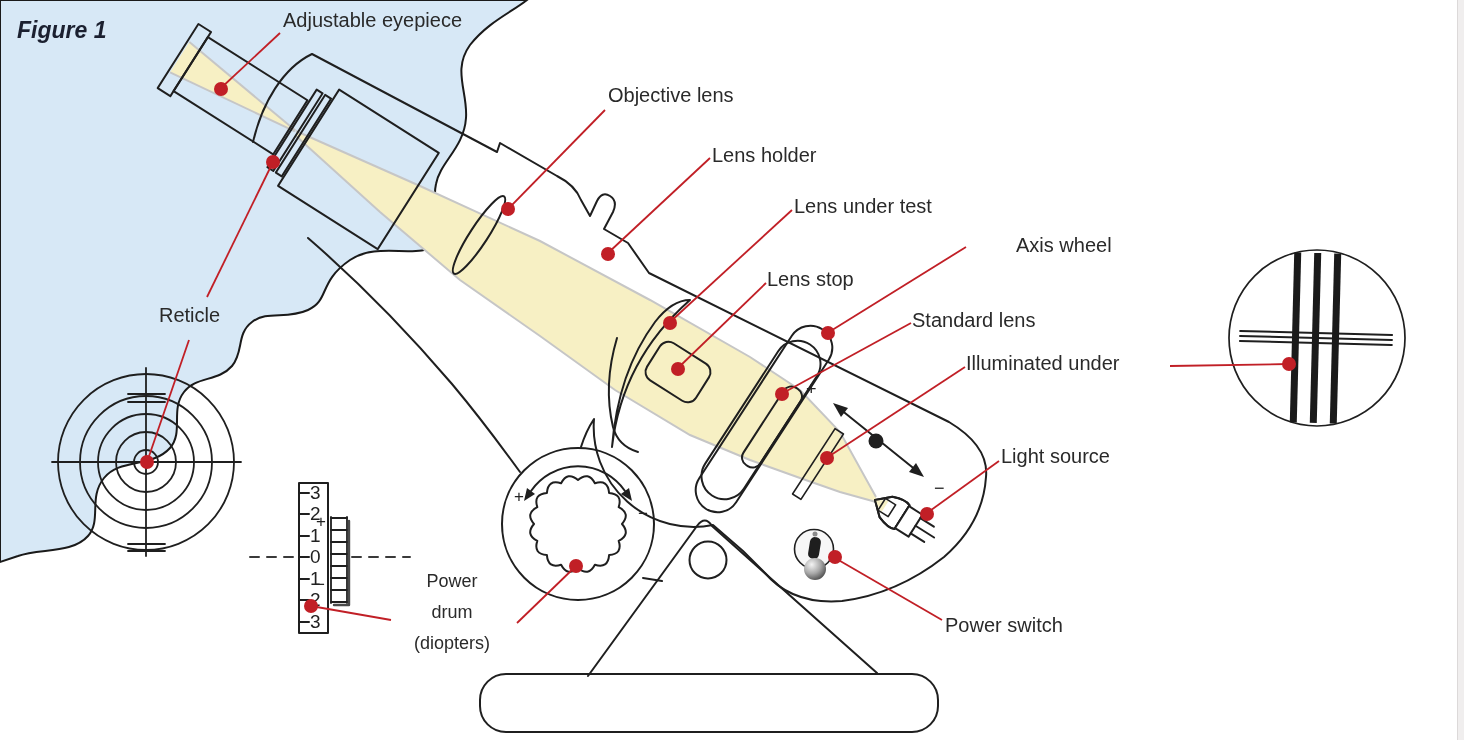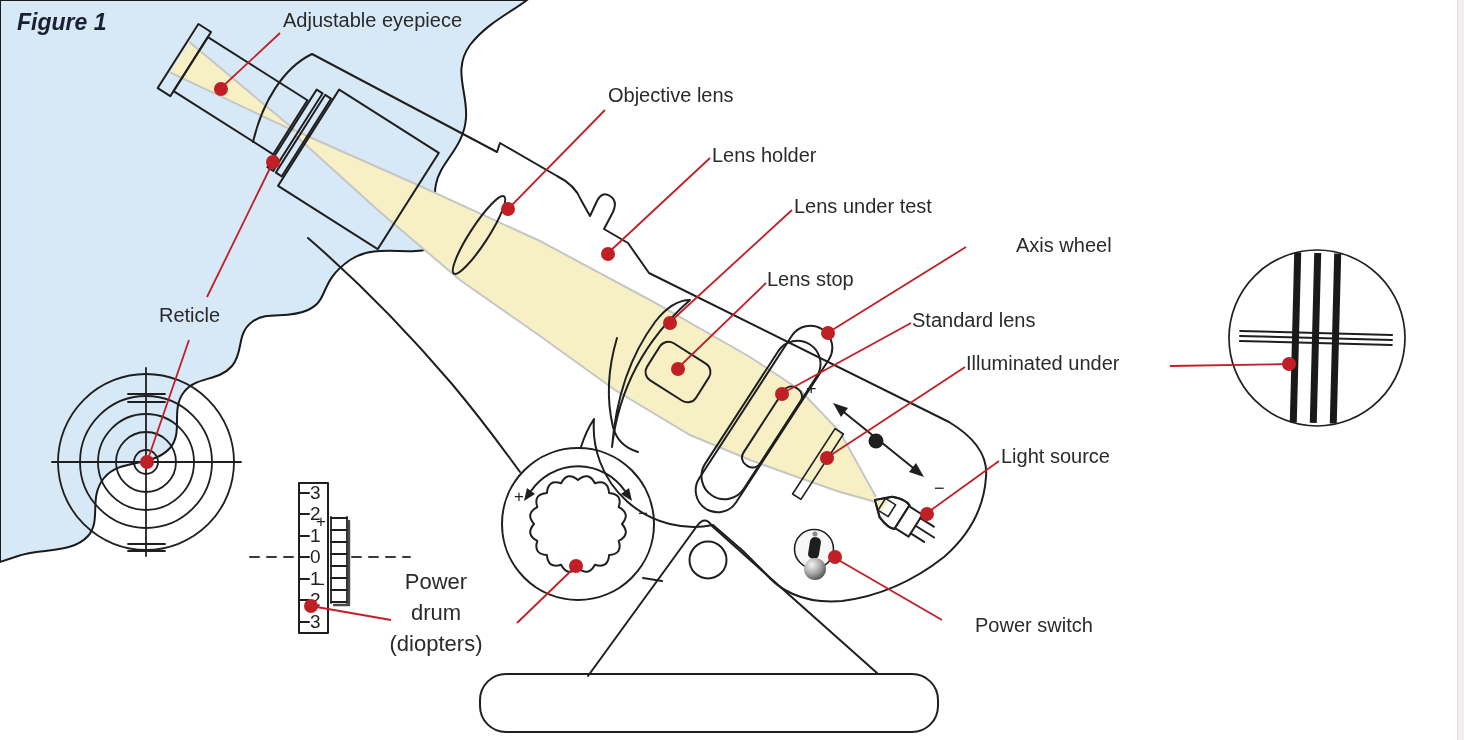--- a/index.html
+++ b/index.html
@@ -6,26 +6,26 @@
   #stage{
     position:relative;width:1464px;height:740px;overflow:hidden;
     background:#ffffff;font-family:"Liberation Sans",sans-serif;
   }
   svg{position:absolute;left:0;top:0;}
   .lbl{
     position:absolute;font-size:20px;color:#2a2a2a;letter-spacing:0;
     white-space:nowrap;line-height:1.1;
   }
   .figtitle{
-    position:absolute;left:17px;top:9px;font-size:23px;font-weight:bold;
+    position:absolute;left:17px;top:17px;font-size:23px;font-weight:bold;
     font-style:italic;color:#1b2030;
   }
   .drumlbl{
-    position:absolute;left:369px;top:566px;width:134px;text-align:center;
-    font-size:22px;color:#2a2a2a;line-height:31px;
+    position:absolute;left:385px;top:566px;width:134px;text-align:center;
+    font-size:18px;color:#2a2a2a;line-height:31px;
   }
   .tick{position:absolute;font-size:19px;color:#222;}
   .sign{position:absolute;font-size:17px;color:#222;}
   .signbig{position:absolute;font-size:18px;color:#222;}
   .hdot{
     position:absolute;width:14px;height:14px;border-radius:50%;
     background:#c11f26;
   }
   .page-edge{
     position:absolute;right:0;top:0;width:6px;height:740px;
@@ -243,21 +243,21 @@
 <div class="lbl" style="left:283px;top:9px">Adjustable eyepiece</div>
 <div class="lbl" style="left:608px;top:84px">Objective lens</div>
 <div class="lbl" style="left:712px;top:144px">Lens holder</div>
 <div class="lbl" style="left:794px;top:195px">Lens under test</div>
 <div class="lbl" style="left:1016px;top:234px">Axis wheel</div>
 <div class="lbl" style="left:767px;top:268px">Lens stop</div>
 <div class="lbl" style="left:912px;top:309px">Standard lens</div>
 <div class="lbl" style="left:966px;top:352px">Illuminated under</div>
 <div class="lbl" style="left:1001px;top:445px">Light source</div>
 <div class="lbl" style="left:159px;top:304px">Reticle</div>
-<div class="lbl" style="left:975px;top:614px">Power switch</div>
+<div class="lbl" style="left:945px;top:614px">Power switch</div>
 
 <div class="drumlbl">
   <div>Power</div>
   <div>drum</div>
   <div>(diopters)</div>
 </div>
 
 <div class="tick" style="left:310px;top:482px">3</div>
 <div class="tick" style="left:310px;top:503px">2</div>
 <div class="tick" style="left:310px;top:525px">1</div>

